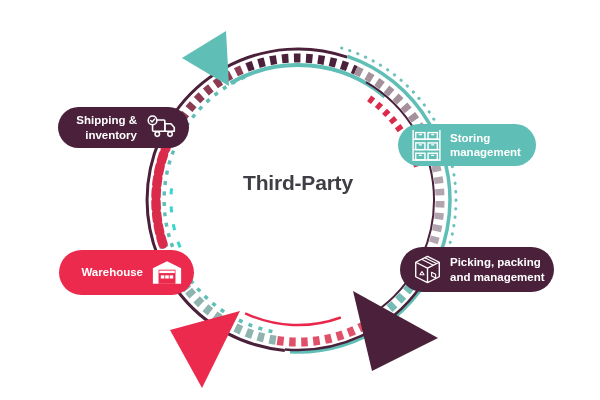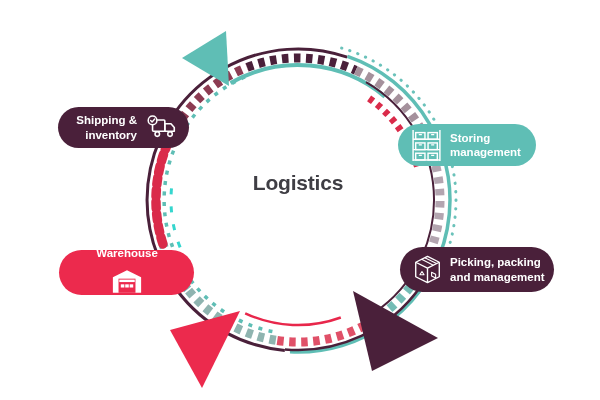--- a/index.html
+++ b/index.html
@@ -54,21 +54,21 @@
         <path d="M 340.8 317.5 A 125 125 0 0 1 245.2 313.3" fill="none" stroke="#E8274B" stroke-width="2.5"></path>
         <path d="M 369.1 98.4 A 124 124 0 0 1 417.8 167.9" fill="none" stroke="#DA2B4A" stroke-width="7" stroke-dasharray="5 5"></path>
         <path d="M 188.0 263.5 A 127 127 0 0 1 172.9 177.9" fill="none" stroke="#35D6CE" stroke-width="3" stroke-dasharray="6 12"></path>
       </g>
     <polygon points="182,58 226,31 229,86" fill="#5FBEB5"></polygon>
     <polygon points="170,330 240,311 202,388" fill="#EC2A4D"></polygon>
     <polygon points="353,291 438,338 372,371" fill="#4A203A"></polygon>
   </svg>
 
   <div class="center-title" style="color: rgb(63, 62, 68);">
-    <div>Logistics</div>
+    <div>Third-Party</div>
   </div>
 
   <div class="pill pill-shipping" style="background: rgb(74, 32, 58);">
     <div class="pill-text ta-r">
       <div>Shipping &amp;</div>
       <div>inventory</div>
     </div>
     <span class="pill-icon">
       <svg width="34" height="27" viewBox="0 0 36 28">
         <g fill="none" stroke="#fff" stroke-width="1.7" stroke-linejoin="round">
@@ -96,21 +96,21 @@
           <rect x="16.5" y="23.5" width="9" height="6.5"></rect>
         <path d="M7.5 5.5h3M19.5 5.5h3M7.5 15.5h3M19.5 15.5h3M7.5 25.5h3M19.5 25.5h3" stroke-width="1.2"></path>
       </svg>
     </span>
     <div class="pill-text ta-l">
       <div>Storing</div>
       <div>management</div>
     </div>
   </div>
 
-  <div class="pill pill-warehouse" style="background: rgb(236, 42, 77); flex-direction: column;">
+  <div class="pill pill-warehouse" style="background: rgb(236, 42, 77);">
     <div class="pill-text ta-r">
       <div>Warehouse</div>
     </div>
     <span class="pill-icon">
       <svg width="32" height="27" viewBox="0 0 34 28">
         <path d="M2 9.5L17 2l15 7.5V26H2z" fill="#fff"></path>
         <rect x="8" y="11" width="18" height="15" fill="#EC2A4D"></rect>
         <rect x="8.8" y="12" width="16.4" height="2.6" fill="#fff"></rect>
         <rect x="10.4" y="17" width="3.8" height="3.4" fill="#fff"></rect>
         <rect x="15.1" y="17" width="3.8" height="3.4" fill="#fff"></rect>

